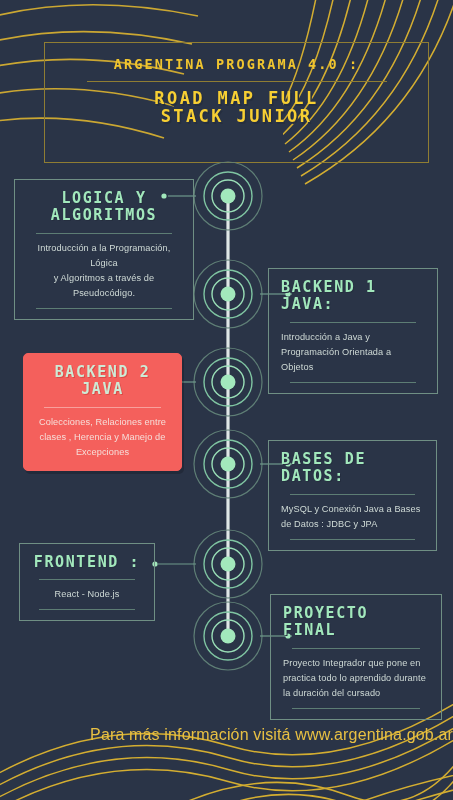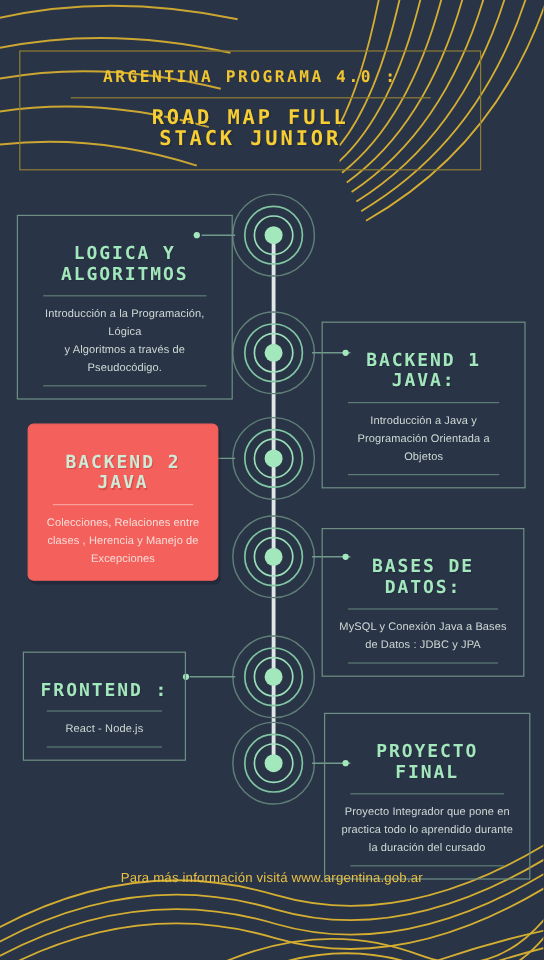--- a/index.html
+++ b/index.html
@@ -11,21 +11,21 @@
   }
 
   
   .deco { position:absolute; pointer-events:none; }
   #deco-top-left   { left:-130px; top:-120px;  width:330px; height:330px; }
   #deco-top-right  { right:-70px; top:-40px;   width:240px; height:250px; }
   #deco-bottom     { left:0;      bottom:-20px;width:453px; height:170px; }
 
   
   .header-box {
-    position:absolute; left:16px; top:42px; width:385px; height:100px;
+    position:absolute; left:44px; top:42px; width:385px; height:121px;
     border:1.5px solid #8f7d33;
   }
   .header-sub {
     color:#f0c52f; text-align:center; margin-top:13px;
     font-family:"DejaVu Sans Mono", monospace;
     font-size:13.5px; font-weight:bold; letter-spacing:2.1px;
   }
   .header-rule { width:300px; height:1px; background:#8f7d33; margin:9px auto 0; }
   .header-title {
     color:#f7cf33; text-align:center; margin-top:7px;
@@ -35,24 +35,24 @@
   }
 
   
   #timeline { position:absolute; left:0; top:0; width:453px; height:800px; }
 
   
   .card {
     position:absolute;
     border:1.2px solid #6f8f84;
     background:transparent;
-    padding:23px 12px 10px;
+    padding:10px 12px 10px;
   }
   .card.left  { text-align:center; }
-  .card.right { text-align:center; }
+  .card.right { }
   .card-title {
     font-family:"DejaVu Sans Mono", monospace;
     font-size:15px; font-weight:bold; letter-spacing:1.6px;
     color:#a2e8bc; line-height:1.15;
     text-shadow:1px 1px 0 #252e3f;
   }
   .card-rule { height:1px; background:#5d7d74; margin:8px auto 7px; width:88%; }
   .card-rule.bottom { margin:7px auto 0; }
   .card-body {
     font-size:9.2px; color:#cfdad6; line-height:1.65; letter-spacing:.1px;
@@ -70,22 +70,22 @@
   
   #card-logica     { left:14px;  top:179px; width:180px; }
   #card-backend1   { left:268px; top:268px; width:170px; }
   #card-backend2   { left:23px;  top:353px; width:159px; }
   #card-bases      { left:268px; top:440px; width:169px; }
   #card-frontend   { left:19px;  top:543px; width:136px; }
   #card-proyecto   { left:270px; top:594px; width:172px; }
 
   
   .footer {
-    position:absolute; left:0; top:726px; width:453px; text-align:center;
-    color:#e8c043; font-size:11px; letter-spacing:.15px;
+    position:absolute; left:0; top:726px; width:453px; text-align:right;
+    color:#e8c043; font-size:16px; letter-spacing:.15px;
   }
 </style>
 </head>
 <body>
 
 <svg class="deco" id="deco-top-left" viewBox="0 0 330 330" fill="none">
   <g stroke="#d4ae31" stroke-width="1.6" fill="none" opacity=".95">
     <path d="M18 120 Q150 28 330 62"></path>
     <path d="M10 142 Q148 50 330 86"></path>
     <path d="M4 165 Q146 74 330 110"></path>

